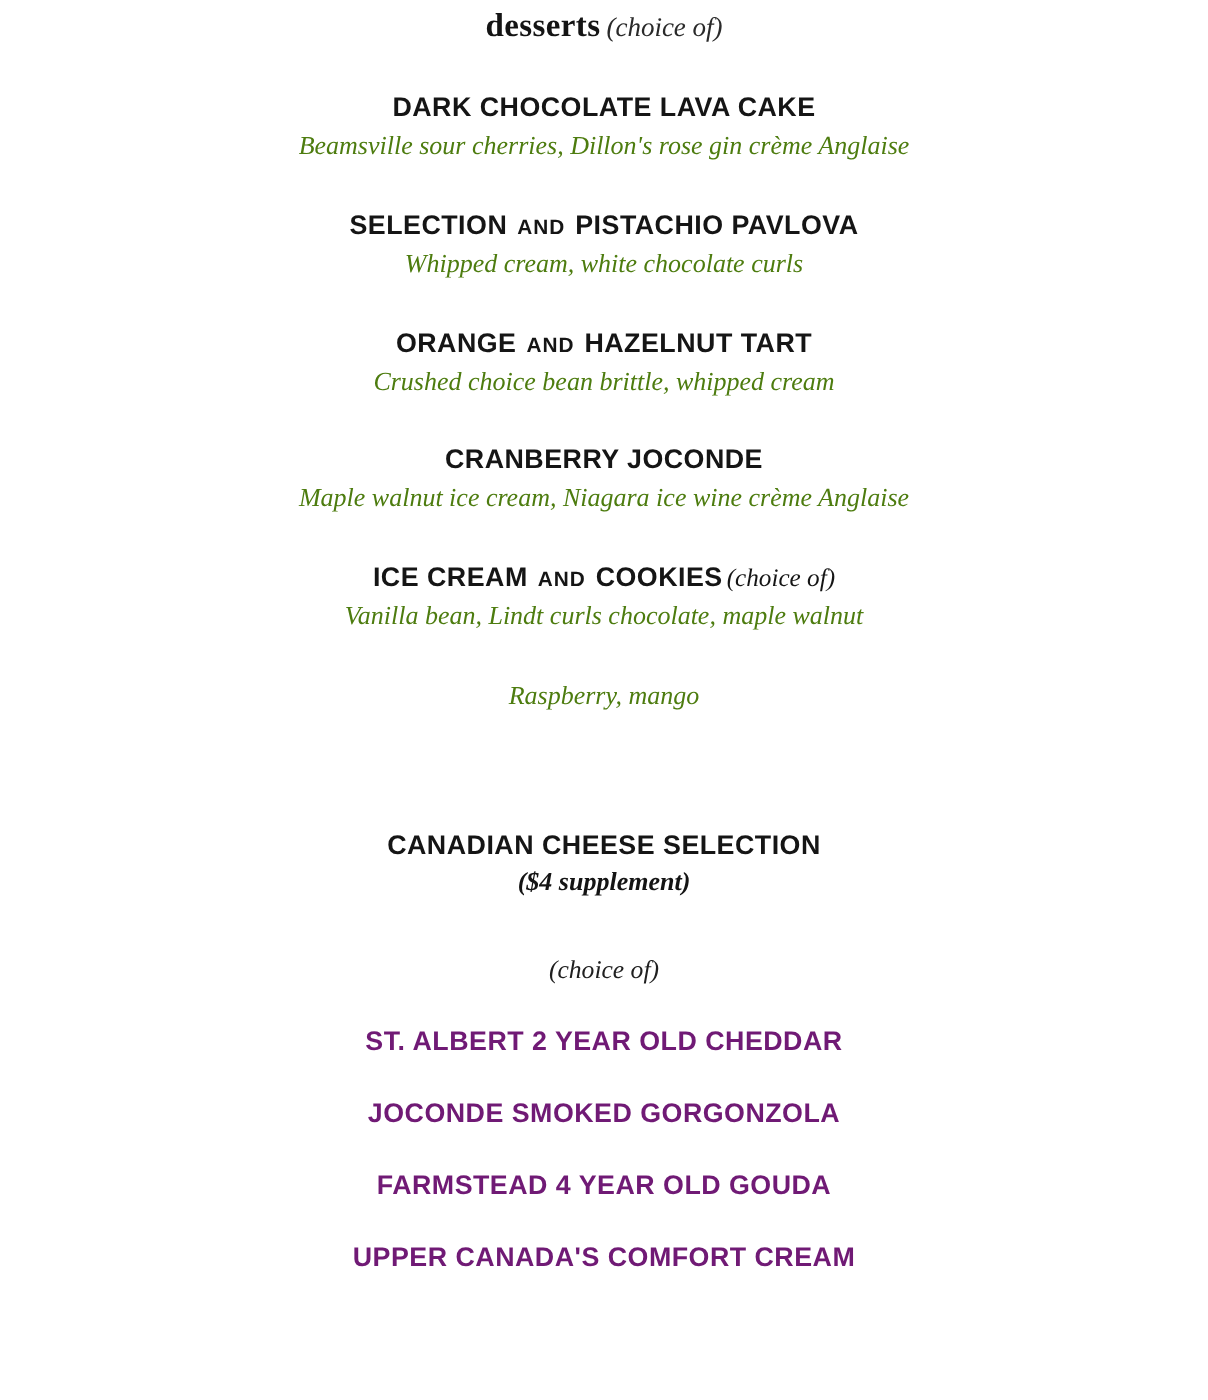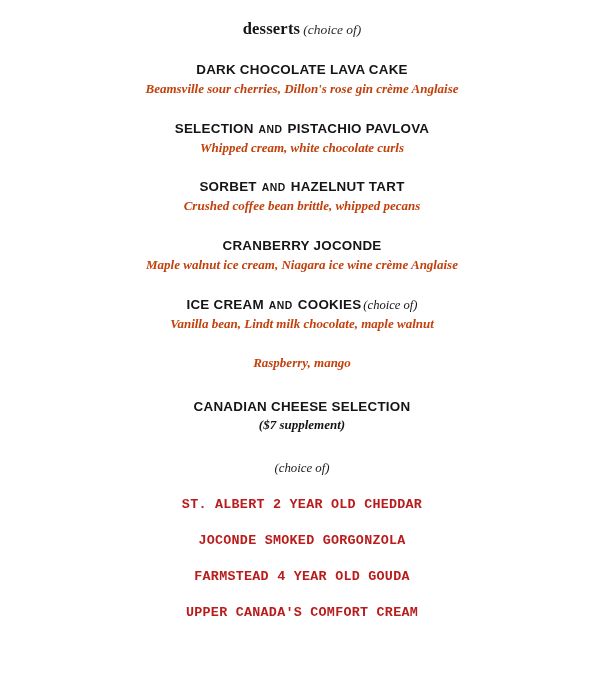--- a/index.html
+++ b/index.html
@@ -18,21 +18,21 @@
     width: 604px;
     height: 700px;
     box-sizing: border-box;
     padding: 0;
     text-align: center;
   }
 
   
   .section-head {
     margin: 0;
-    padding-top: 20px;
+    padding-top: 4px;
     line-height: 1.15;
     text-align: center;
   }
   .section-head .head-word {
     font-family: "Liberation Serif", serif;
     font-weight: bold;
     font-size: 16.5px;
     color: #141414;
     letter-spacing: 0.2px;
   }
@@ -76,60 +76,59 @@
     font-weight: normal;
     font-style: italic;
     font-size: 12.6px;
     letter-spacing: 0;
     margin-left: 2px;
   }
   .item-desc {
     font-family: "Liberation Serif", serif;
     font-style: italic;
     font-size: 13px;
-    color: #c2410c;
+    color: #4d7c0f;
     line-height: 1.35;
     margin: 1px 0 0 0;
-    font-weight: bold;
   }
   .item-supp {
     font-family: "Liberation Serif", serif;
     font-style: italic;
     font-weight: bold;
     font-size: 13px;
     color: #141414;
     line-height: 1.35;
     margin: 0;
   }
 
   
   .item + .item { margin-top: 22px; }
 
   .dessert-list { margin-top: 22px; }
 
   
-  .cheese-block { margin-top: 26px; }
+  .cheese-block { margin-top: 58px; }
   .cheese-choice {
     font-family: "Liberation Serif", serif;
     font-style: italic;
     font-size: 12.8px;
     color: #202020;
     margin: 27px 0 0 0;
     line-height: 1.35;
   }
   .cheese-list {
     margin: 0;
     padding: 0;
     list-style: none;
   }
   .cheese-item {
-    font-family: Liberation Mono, monospace;
+    font-family: Liberation Sans, sans-serif;
     font-weight: bold;
     font-size: 13.4px;
-    color: #b91c1c;
+    color: #701a75;
     letter-spacing: 0.25px;
     line-height: 1.35;
     margin-top: 18px;
   }
 </style>
 </head>
 <body style="background: rgb(255, 255, 255);">
 
 <div class="menu-page">
 
@@ -143,43 +142,43 @@
       <div class="item-name">DARK CHOCOLATE LAVA CAKE</div>
       <div class="item-desc">Beamsville sour cherries, Dillon's rose gin crème Anglaise</div>
     </li>
 
     <li class="item">
       <div class="item-name"><span>SELECTION</span> <span class="conj">AND</span> <span>PISTACHIO PAVLOVA</span></div>
       <div class="item-desc">Whipped cream, white chocolate curls</div>
     </li>
 
     <li class="item">
-      <div class="item-name"><span>SORBET</span> <span class="conj">AND</span> <span>HAZELNUT TART</span></div>
-      <div class="item-desc">Crushed coffee bean brittle, whipped pecans</div>
+      <div class="item-name"><span>ORANGE</span> <span class="conj">AND</span> <span>HAZELNUT TART</span></div>
+      <div class="item-desc">Crushed choice bean brittle, whipped cream</div>
     </li>
 
     <li class="item">
       <div class="item-name">CRANBERRY JOCONDE</div>
       <div class="item-desc">Maple walnut ice cream, Niagara ice wine crème Anglaise</div>
     </li>
 
     <li class="item">
       <div class="item-name"><span>ICE CREAM</span> <span class="conj">AND</span> <span>COOKIES</span><span class="choice">(choice of)</span></div>
-      <div class="item-desc">Vanilla bean, Lindt milk chocolate, maple walnut</div>
+      <div class="item-desc">Vanilla bean, Lindt curls chocolate, maple walnut</div>
     </li>
 
     <li class="item">
       <div class="item-desc">Raspberry, mango</div>
     </li>
 
   </ul>
 
   <div class="cheese-block">
     <div class="item-name">CANADIAN CHEESE SELECTION</div>
-    <div class="item-supp">($7 supplement)</div>
+    <div class="item-supp">($4 supplement)</div>
 
     <div class="cheese-choice">(choice of)</div>
 
     <ul class="cheese-list">
       <li class="cheese-item">ST. ALBERT 2 YEAR OLD CHEDDAR</li>
       <li class="cheese-item">JOCONDE SMOKED GORGONZOLA</li>
       <li class="cheese-item">FARMSTEAD 4 YEAR OLD GOUDA</li>
       <li class="cheese-item">UPPER CANADA'S COMFORT CREAM</li>
     </ul>
   </div>

